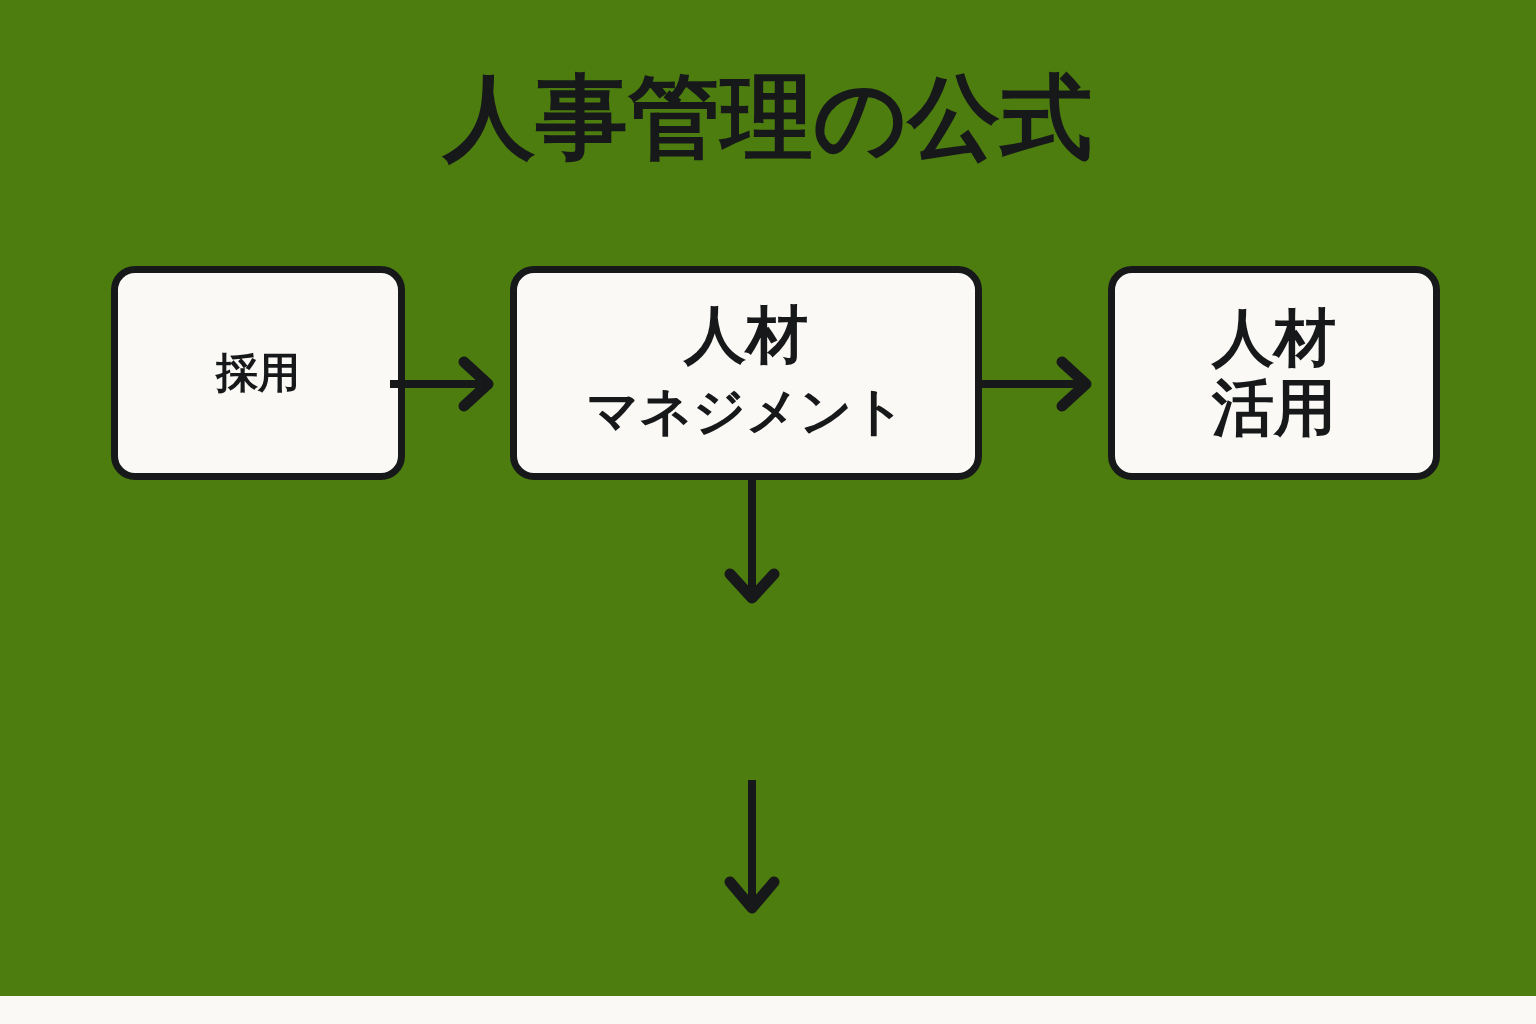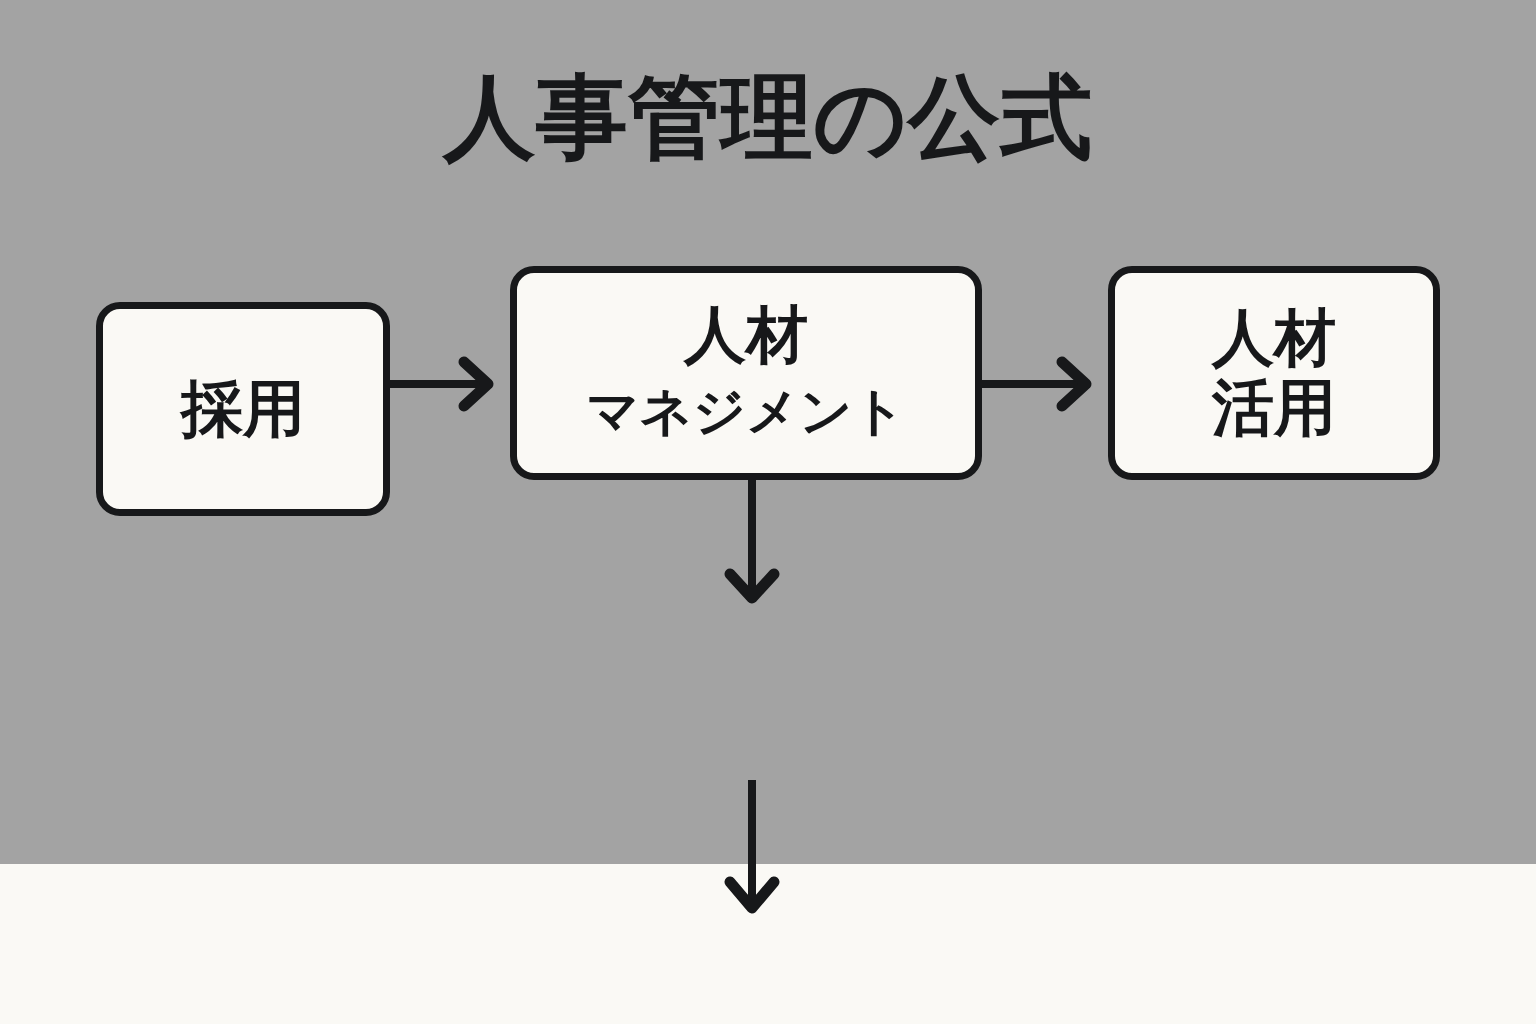--- a/index.html
+++ b/index.html
@@ -9,22 +9,22 @@
   body {
     width: 1536px;
     height: 1024px;
     background: #faf9f5;
     font-family: "DejaVu Sans", "Liberation Sans", sans-serif;
     overflow: hidden;
   }
   #canvas {
     position: relative;
     width: 1536px;
-    height: 864px;
-    background: #a3a3a3;
+    height: 996px;
+    background: #4d7c0f;
   }
   #diagram-title {
     position: absolute;
     left: 0;
     top: 62px;
     width: 1536px;
     text-align: center;
     font-size: 92px;
     line-height: 112px;
     font-weight: 700;
@@ -44,22 +44,22 @@
     justify-content: center;
     color: #17181a;
     font-weight: 700;
     text-align: center;
   }
   .node .line {
     display: block;
     white-space: nowrap;
   }
   #node-recruit {
-    left: 96px;  top: 266px;  width: 294px;  height: 214px;
-    font-size: 62px; line-height: 74px; margin-top: 36px;
+    left: 111px;  top: 266px;  width: 294px;  height: 214px;
+    font-size: 42px; line-height: 74px;
   }
   #node-talent-management {
     left: 510px; top: 266px;  width: 472px;  height: 214px;
     font-size: 60px; line-height: 72px;
   }
   #node-talent-management .line-1 { font-size: 62px; line-height: 76px; }
   #node-talent-management .line-2 { font-size: 52px; line-height: 76px; }
   #node-talent-utilization {
     left: 1108px; top: 266px; width: 332px;  height: 214px;
     font-size: 60px; line-height: 68px;

